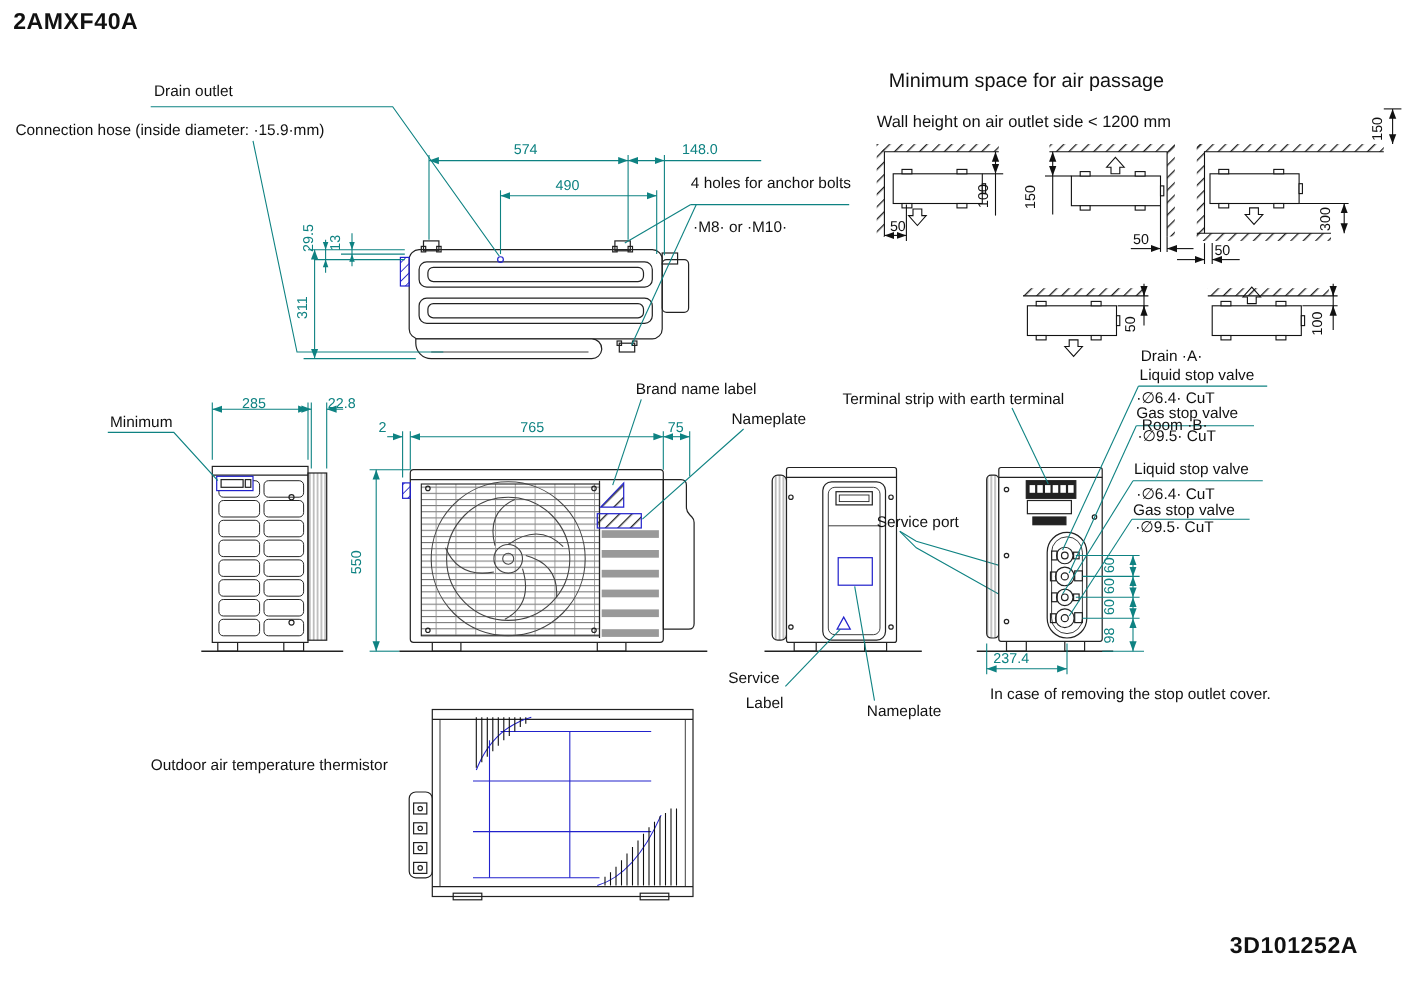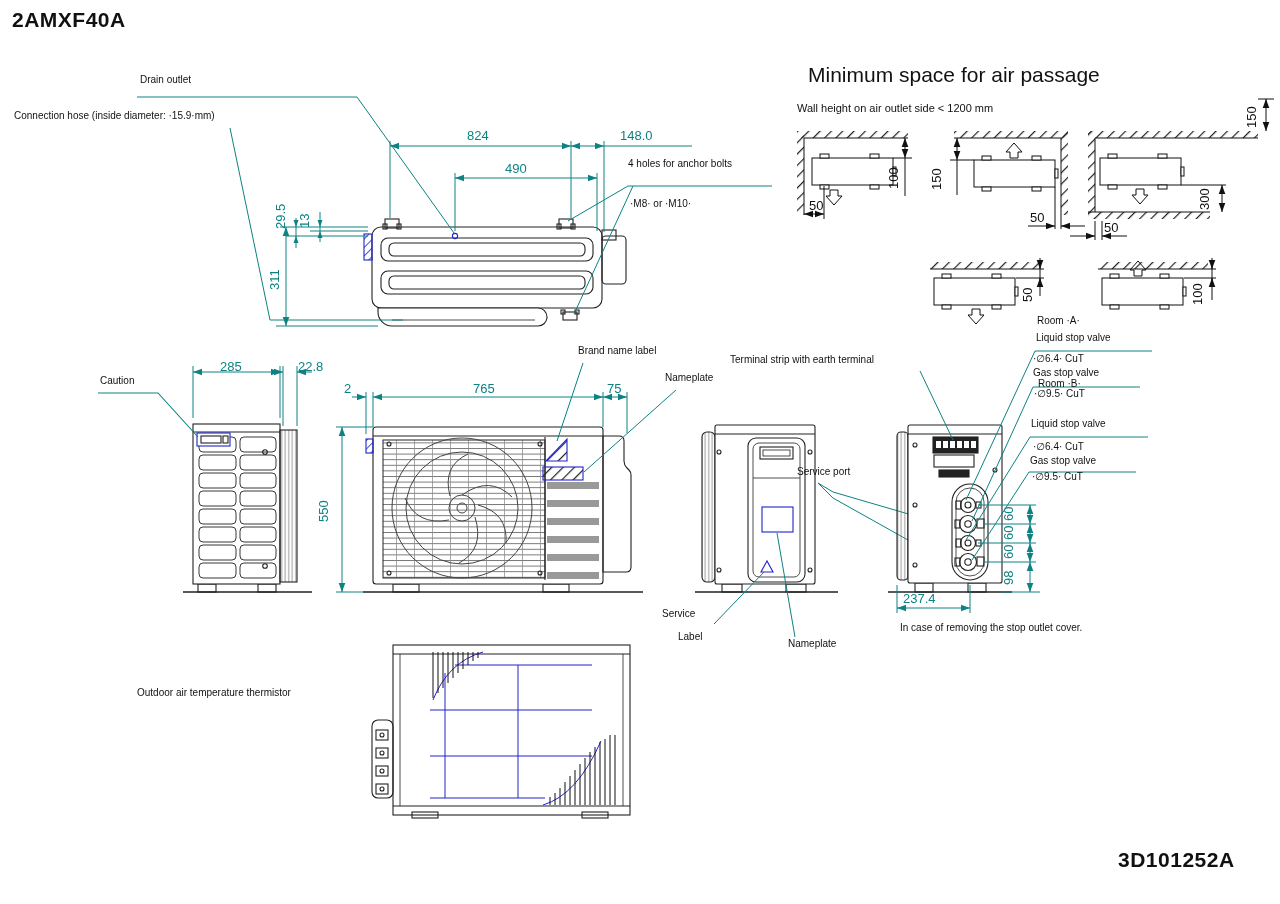--- a/index.html
+++ b/index.html
@@ -1,23 +1,23 @@
 <!DOCTYPE html>
 <html><head>
 <meta charset="utf-8">
 <style>
   html,body{margin:0;padding:0;background:#fff;}
   body{width:1280px;height:904px;position:relative;font-family:"Liberation Sans",sans-serif;color:#111;overflow:hidden;}
-  .lbl{position:absolute;font-size:10px;color:#111;white-space:nowrap;}
+  .lbl{position:absolute;font-size:14px;color:#111;white-space:nowrap;}
   .dim{position:absolute;font-size:13px;color:#0e8282;white-space:nowrap;}
   .dimb{position:absolute;font-size:13px;color:#111;white-space:nowrap;}
   .rot{transform:rotate(-90deg);transform-origin:0 100%;height:13px;line-height:13px;}
   .big{font-size:21px;font-weight:bold;letter-spacing:.5px;}
-  .h2{font-size:21px;}
-  .sub{font-size:11px;}
+  .h2{font-size:18px;}
+  .sub{font-size:15px;}
   svg{position:absolute;left:0;top:0;}
 </style>
 </head>
 <body>
 
 <svg width="1280" height="904" viewBox="0 0 1280 904">
   <defs>
     <pattern id="hb" width="8" height="8" patternUnits="userSpaceOnUse" patternTransform="rotate(45)">
       <line x1="0" y1="0" x2="0" y2="8" stroke="#222" stroke-width="2.4"></line>
     </pattern>
@@ -391,57 +391,57 @@
   </g>
 </svg>
 
 <div class="lbl big" style="left:12px;top:8px">2AMXF40A</div>
 <div class="lbl big" style="left:1118px;top:848px">3D101252A</div>
 
 <div class="lbl" style="left:140px;top:74px">Drain outlet</div>
 <div class="lbl" style="left:14px;top:110px">Connection hose (inside diameter: ·15.9·mm)</div>
 <div class="lbl" style="left:628px;top:158px">4 holes for anchor bolts</div>
 <div class="lbl" style="left:630px;top:198px">·M8· or ·M10·</div>
-<div class="dim" style="left:467px;top:128px">824</div>
+<div class="dim" style="left:467px;top:128px">574</div>
 <div class="dim" style="left:620px;top:128px">148.0</div>
 <div class="dim" style="left:505px;top:161px">490</div>
 <div class="dim rot" style="left:287px;top:216px">29.5</div>
 <div class="dim rot" style="left:311px;top:215px">13</div>
 <div class="dim rot" style="left:281px;top:277px">311</div>
 
 <div class="lbl h2" style="left:808px;top:63px">Minimum space for air passage</div>
 <div class="lbl sub" style="left:797px;top:102px">Wall height on air outlet side &lt; 1200 mm</div>
 <div class="dimb" style="left:809px;top:198px">50</div>
 <div class="dimb rot" style="left:900px;top:176px">100</div>
 <div class="dimb rot" style="left:943px;top:177px">150</div>
 <div class="dimb" style="left:1030px;top:210px">50</div>
 <div class="dimb rot" style="left:1258px;top:115px">150</div>
 <div class="dimb rot" style="left:1211px;top:197px">300</div>
 <div class="dimb" style="left:1104px;top:220px">50</div>
 <div class="dimb rot" style="left:1034px;top:289px">50</div>
 <div class="dimb rot" style="left:1204px;top:292px">100</div>
 
-<div class="lbl" style="left:100px;top:375px">Caution</div>
+<div class="lbl" style="left:100px;top:375px">Minimum</div>
 <div class="dim" style="left:220px;top:359px">285</div>
 <div class="dim" style="left:298px;top:359px">22.8</div>
 
 <div class="lbl" style="left:578px;top:345px">Brand name label</div>
 <div class="lbl" style="left:665px;top:372px">Nameplate</div>
 <div class="dim" style="left:344px;top:381px">2</div>
 <div class="dim" style="left:473px;top:381px">765</div>
 <div class="dim" style="left:607px;top:381px">75</div>
 <div class="dim rot" style="left:330px;top:509px">550</div>
 
-<div class="lbl" style="left:730px;top:354px">Terminal strip with earth terminal</div>
+<div class="lbl" style="left:766px;top:354px">Terminal strip with earth terminal</div>
 <div class="lbl" style="left:797px;top:466px">Service port</div>
 <div class="lbl" style="left:662px;top:608px">Service</div>
 <div class="lbl" style="left:678px;top:631px">Label</div>
 <div class="lbl" style="left:788px;top:638px">Nameplate</div>
 
-<div class="lbl" style="left:1037px;top:315px">Room ·A·</div>
+<div class="lbl" style="left:1037px;top:315px">Drain ·A·</div>
 <div class="lbl" style="left:1036px;top:332px">Liquid stop valve</div>
 <div class="lbl" style="left:1033px;top:353px">·∅6.4· CuT</div>
 <div class="lbl" style="left:1033px;top:367px">Gas stop valve</div>
 <div class="lbl" style="left:1034px;top:388px">·∅9.5· CuT</div>
 <div class="lbl" style="left:1038px;top:378px">Room ·B·</div>
 <div class="lbl" style="left:1031px;top:418px">Liquid stop valve</div>
 <div class="lbl" style="left:1033px;top:441px">·∅6.4· CuT</div>
 <div class="lbl" style="left:1030px;top:455px">Gas stop valve</div>
 <div class="lbl" style="left:1032px;top:471px">·∅9.5· CuT</div>
 <div class="dim rot" style="left:1015px;top:508px">60</div>

